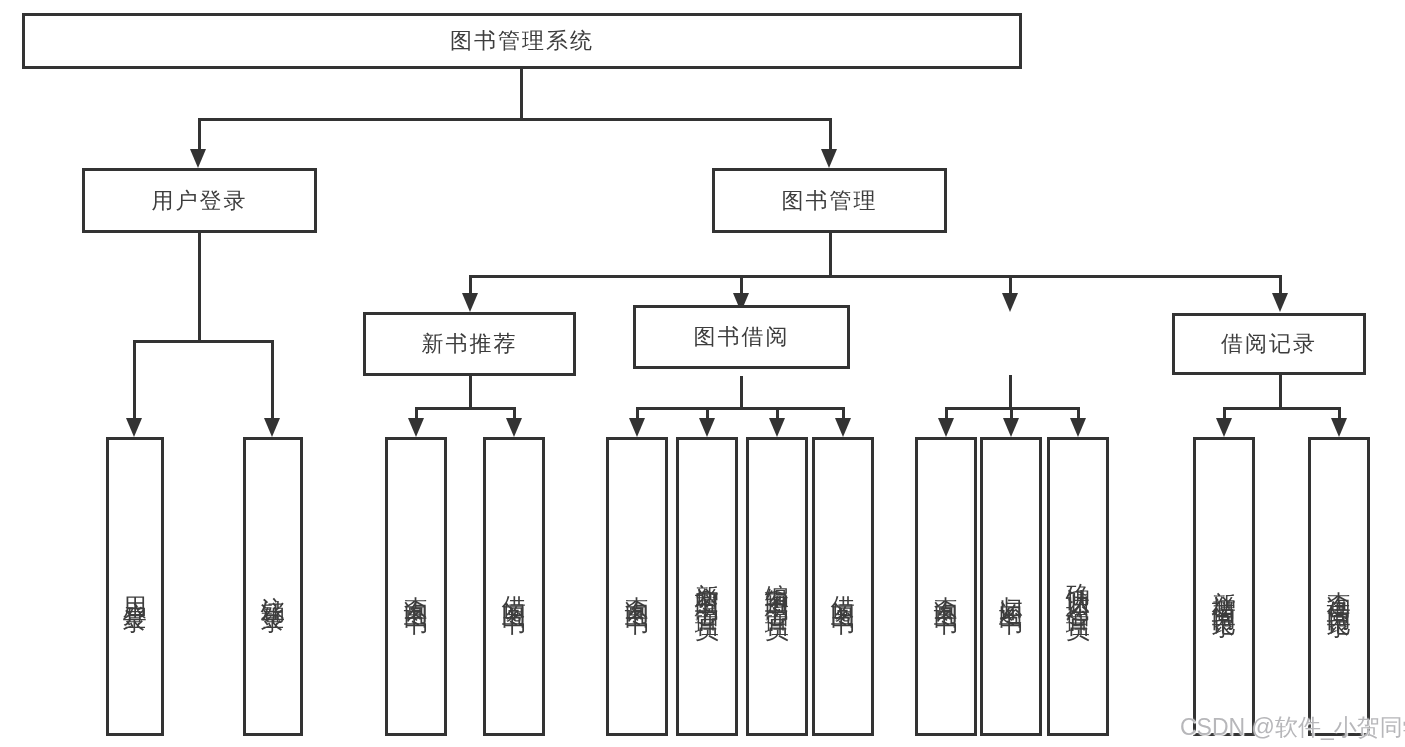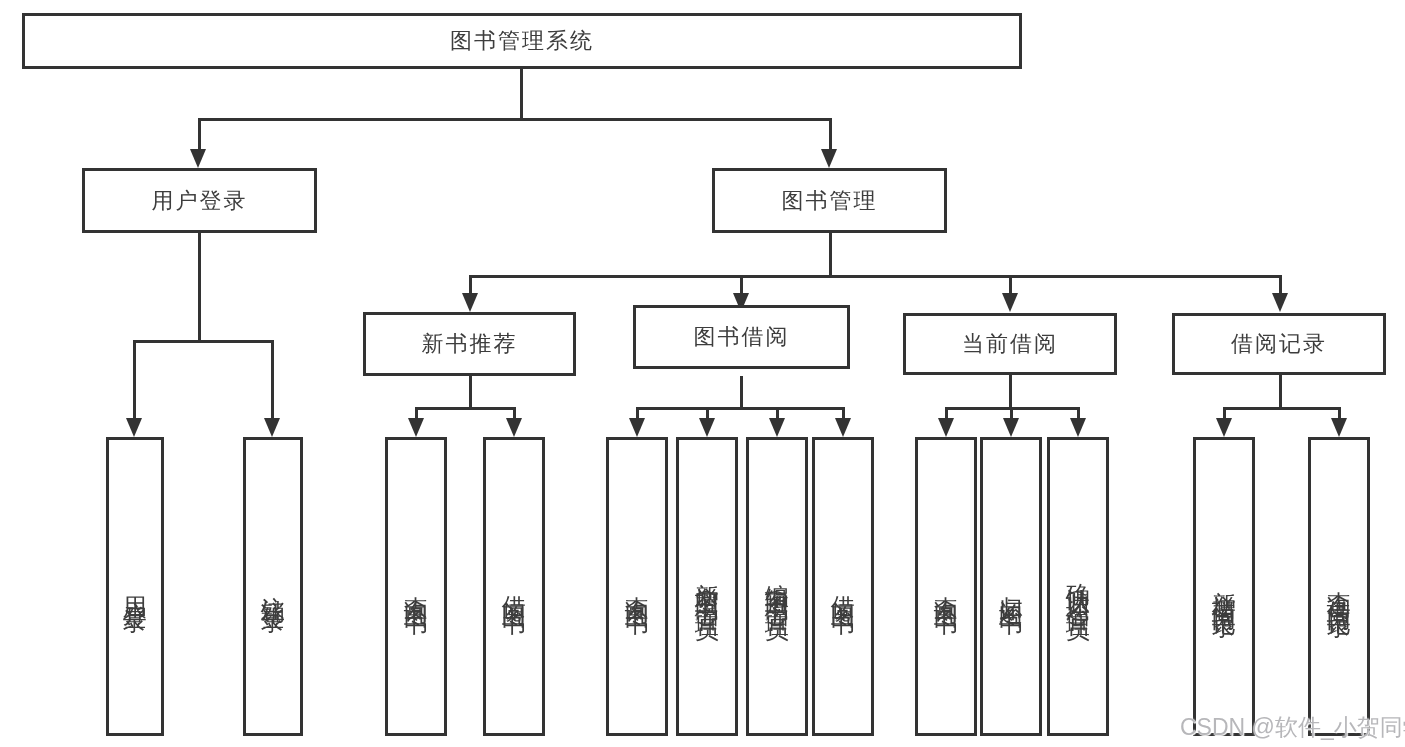--- a/index.html
+++ b/index.html
@@ -100,24 +100,21 @@
   <div class="box hbox" style="left:363px;top:312px;width:213px;height:64px">
     <span>新书推荐</span>
   </div>
 
   <div class="box hbox" style="left:712px;top:168px;width:235px;height:65px">
     <span>图书管理</span>
   </div>
   <div class="box hbox" style="left:633px;top:305px;width:217px;height:64px">
     <span>图书借阅</span>
   </div>
-  <div class="box hbox" style="left:903px;top:313px;width:214px;height:62px">
-    <span>当前借阅</span>
-  </div>
-  <div class="box hbox" style="left:1172px;top:313px;width:214px;height:62px">
+  <div class="box hbox" style="left:1172px;top:313px;width:194px;height:62px">
     <span>借阅记录</span>
   </div>
 
   <div class="box vbox" style="left:106px;top:437px;width:58px;height:299px">
     <span>用户登录</span>
   </div>
   <div class="box vbox" style="left:243px;top:437px;width:60px;height:299px">
     <span>注销登录</span>
   </div>
 

